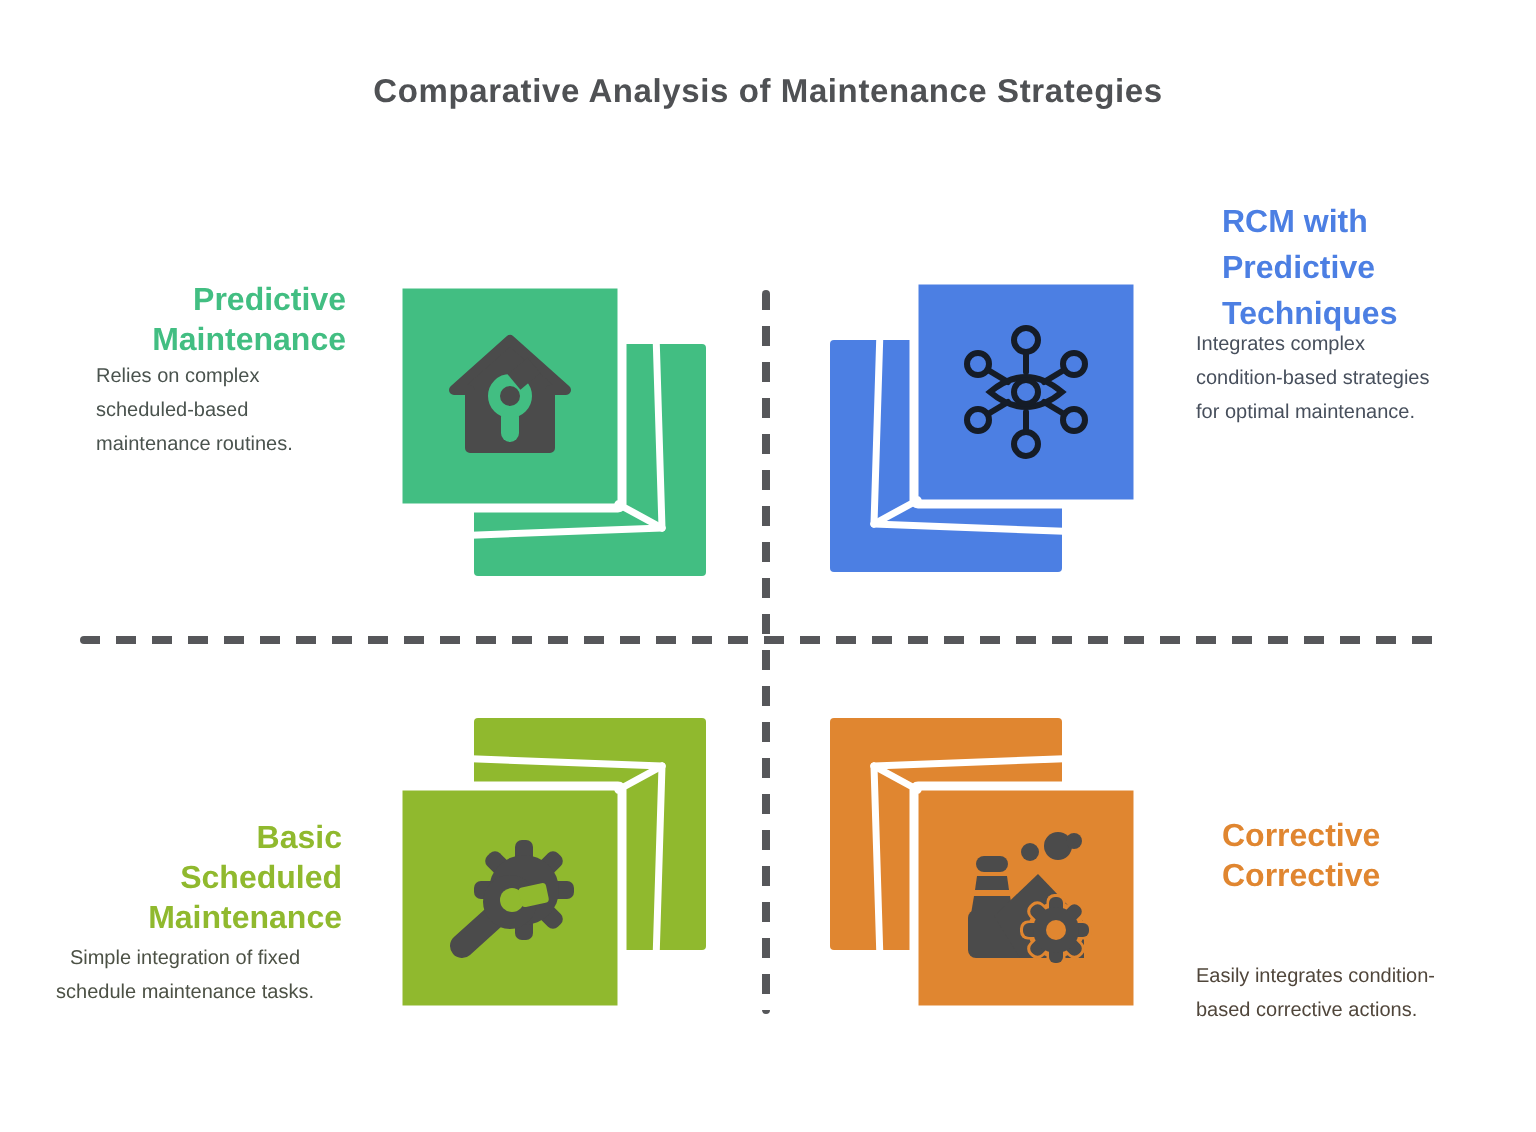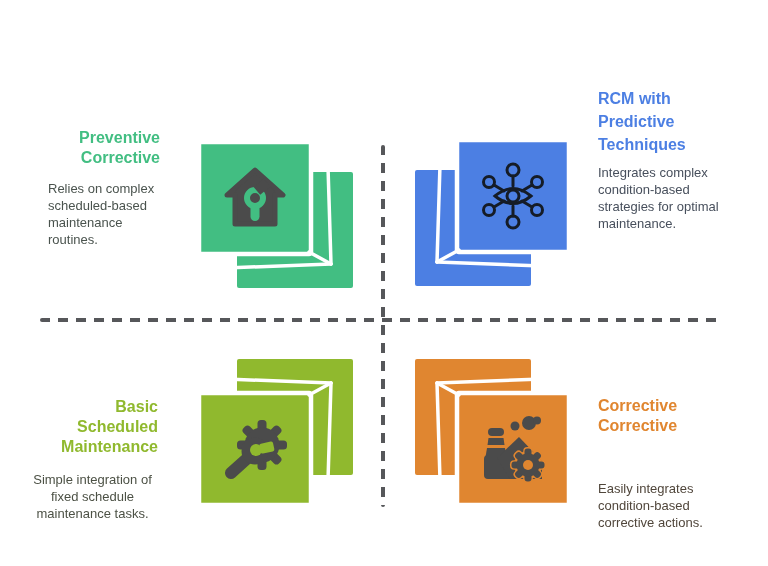--- a/index.html
+++ b/index.html
@@ -7,24 +7,24 @@
     position:relative;width:768px;height:566px;overflow:hidden;
     background:var(--background,#fff);
     font-family:"Liberation Sans",sans-serif;
   }
   .title{
     position:absolute;left:0;top:37px;width:768px;margin:0;
     text-align:center;font-size:16.5px;font-weight:bold;letter-spacing:.3px;
     color:var(--title-text,#4f5154);
   }
   .heading{
-    position:absolute;margin:0;font-size:16px;font-weight:bold;line-height:20px;
+    position:absolute;margin:13px;font-size:16px;font-weight:bold;line-height:20px;
   }
   .body{
-    position:absolute;margin:0;font-size:13px;line-height:17px;
+    position:absolute;margin:0;font-size:10px;line-height:17px;
   }
   .q0 .heading{left:48px;top:128px;width:112px;text-align:right;color:var(--q0);}
   .q0 .body{left:48px;top:180px;width:122px;text-align:left;color:var(--qb0);}
   .q1 .heading{left:598px;top:87px;width:98px;line-height:23px;color:var(--q1);}
   .q1 .body{left:598px;top:164px;width:122px;color:var(--qb1);}
   .q2 .heading{left:48px;top:397px;width:110px;text-align:right;color:var(--q2);}
   .q2 .body{left:25px;top:471px;width:135px;text-align:center;color:var(--qb2);}
   .q3 .heading{left:598px;top:396px;width:112px;color:var(--q3);}
   .q3 .body{left:598px;top:453px;width:122px;color:var(--qb3);margin-top:27px;}
   .cube{position:absolute;width:165px;height:160px;}
@@ -43,26 +43,27 @@
   .divider.v{
     left:381px;top:145px;width:4px;height:362px;border-radius:2px;
     background:repeating-linear-gradient(180deg,var(--divider,#56575a) 0 10px,transparent 10px 18px);
   }
 </style>
 </head>
 <body>
 
 <div id="canvas">
 
+  <h1 class="title">Comparative Analysis of Maintenance Strategies</h1>
 
   <div class="divider h"></div>
   <div class="divider v"></div>
 
   <section class="quadrant q0">
-    <h2 class="heading">Preventive Corrective</h2>
+    <h2 class="heading">Predictive Maintenance</h2>
     <p class="body">Relies on complex scheduled-based maintenance routines.</p>
     <svg class="cube" viewBox="0 0 165 160">
       <g>
         <rect class="back" x="42" y="34" width="116" height="116" rx="2" fill="var(--q0)"></rect>
         <rect class="front" x="4" y="4" width="112" height="112" rx="2" fill="var(--q0)"></rect>
         <g>
           <path class="wire" d="M116 7 L133 29 L136 126"></path>
           <path class="wire" d="M7 116 L31 130 L136 126"></path>
           <path class="wire" d="M114 114 L136 126"></path>
         </g>

